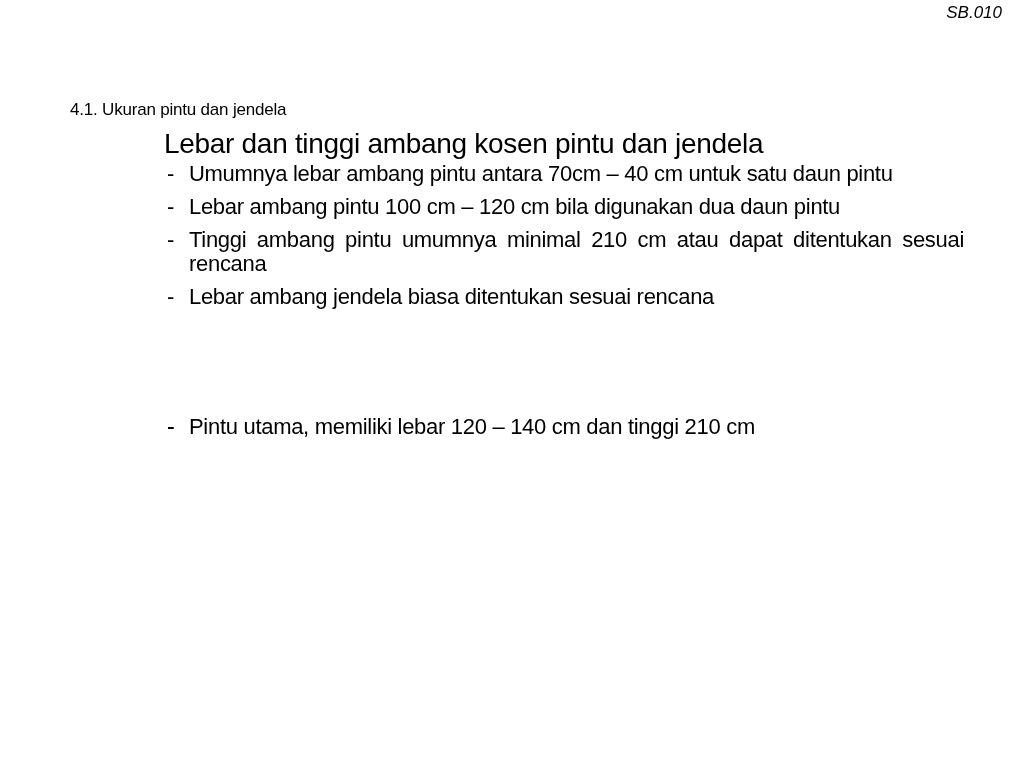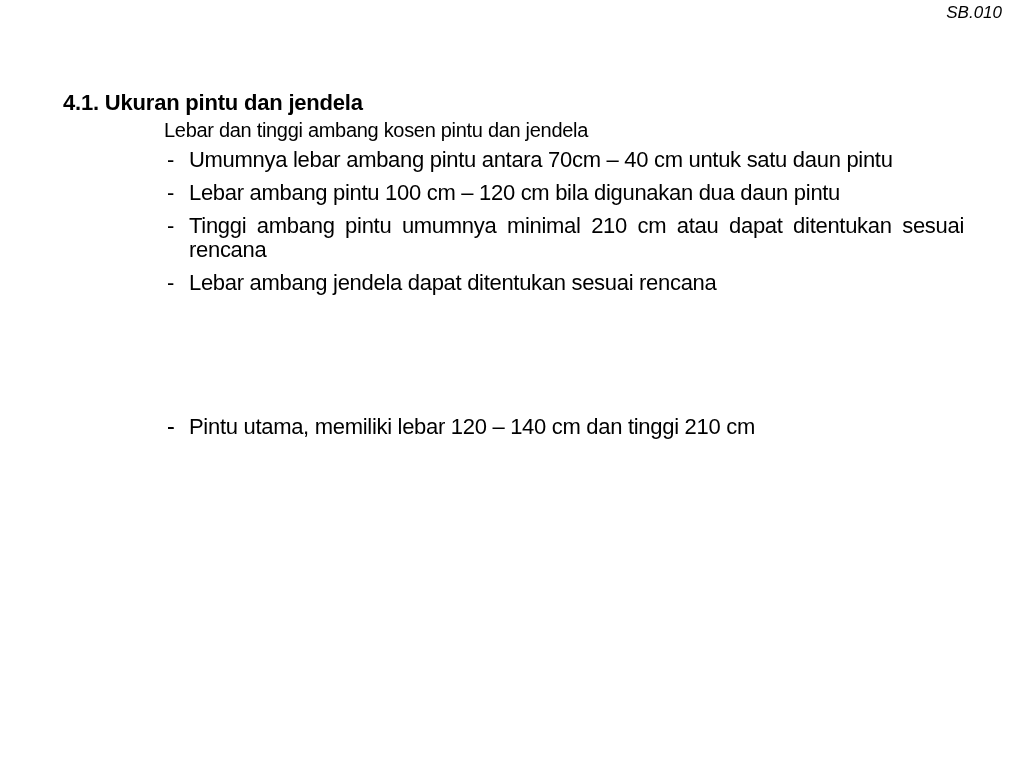--- a/index.html
+++ b/index.html
@@ -24,29 +24,29 @@
       font-style: italic;
     }
     .section {
       position: absolute;
       left: 62px;
       width: 902px;
     }
     .section-1 { top: 88px; }
     .section-2 { top: 406px; }
     .heading {
-      font-weight: bold;
-      font-size: 22px;
+      font-weight: normal;
+      font-size: 17px;
       line-height: 28px;
-      margin: 1px;
+      margin: 8px;
       letter-spacing: -0.2px;
     }
     .intro {
       margin-left: 102px;
-      font-size: 20px;
+      font-size: 28px;
       line-height: 24px;
       margin-top: 0;
       text-align: justify;
       text-align-last: left;
       letter-spacing: -0.3px;
     }
     .bullets {
       list-style: none;
       margin: 0;
       padding: 0;
@@ -85,21 +85,21 @@
     <li class="bullet">
       <span class="dash">-</span>
       <span>Lebar ambang pintu 100 cm – 120 cm bila digunakan dua daun pintu</span>
     </li>
     <li class="bullet">
       <span class="dash">-</span>
       <span>Tinggi ambang pintu umumnya minimal 210 cm atau dapat ditentukan sesuai rencana</span>
     </li>
     <li class="bullet">
       <span class="dash">-</span>
-      <span>Lebar ambang jendela dapat ditentukan sesuai rencana</span>
+      <span>Lebar ambang jendela biasa ditentukan sesuai rencana</span>
     </li>
   </ul>
 </div>
 
 <div class="section section-2">
   <ul class="bullets">
     <li class="bullet">
       <span class="dash">-</span>
     </li>
     <li class="bullet">

